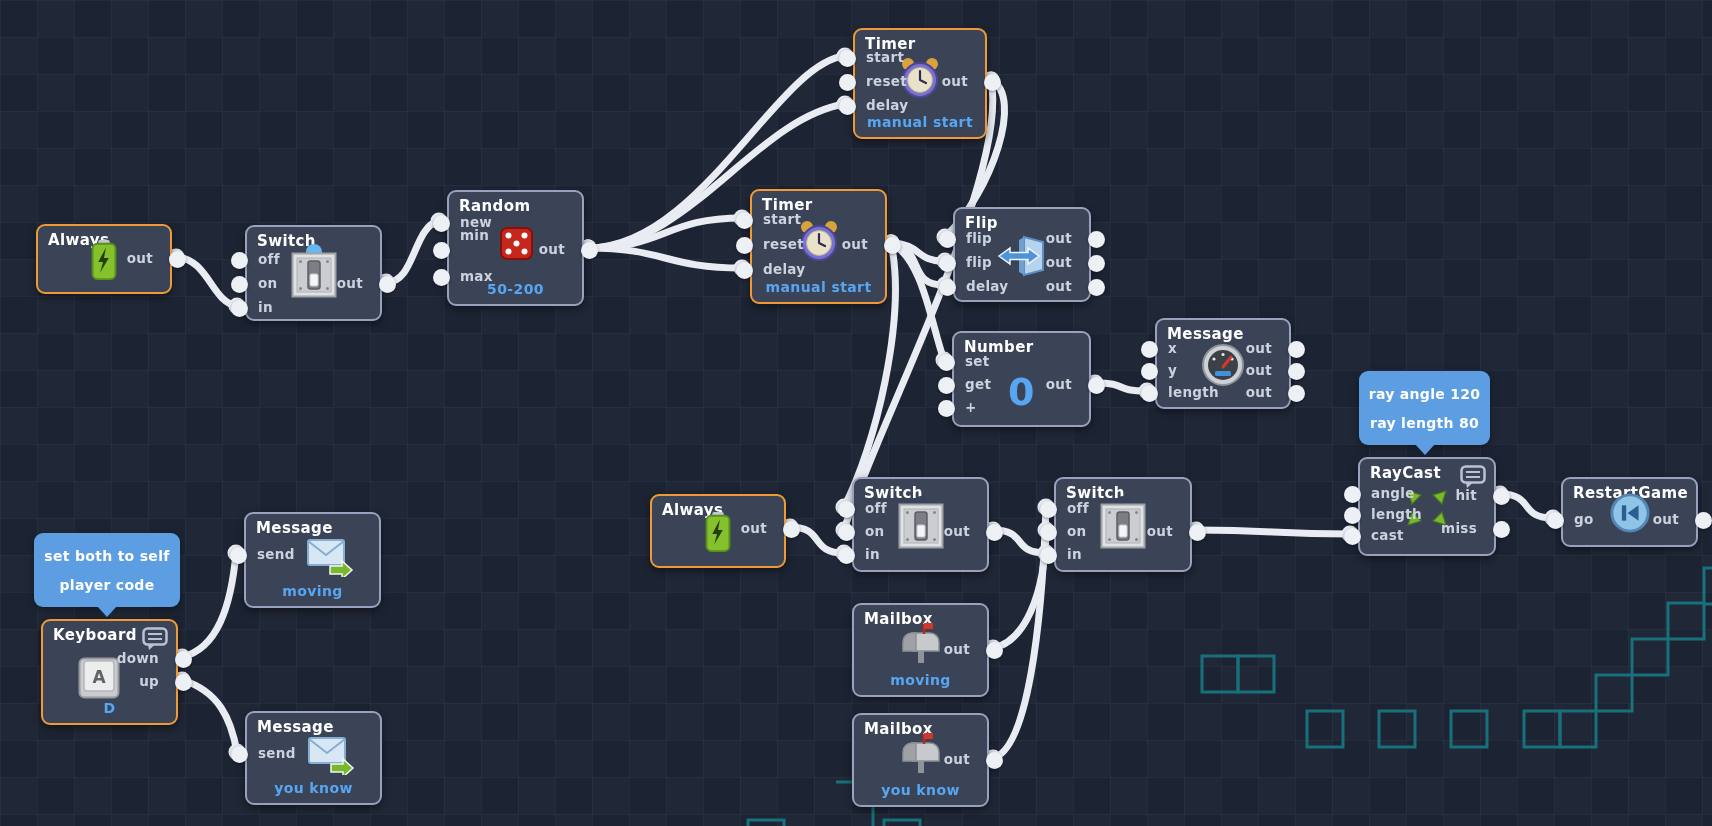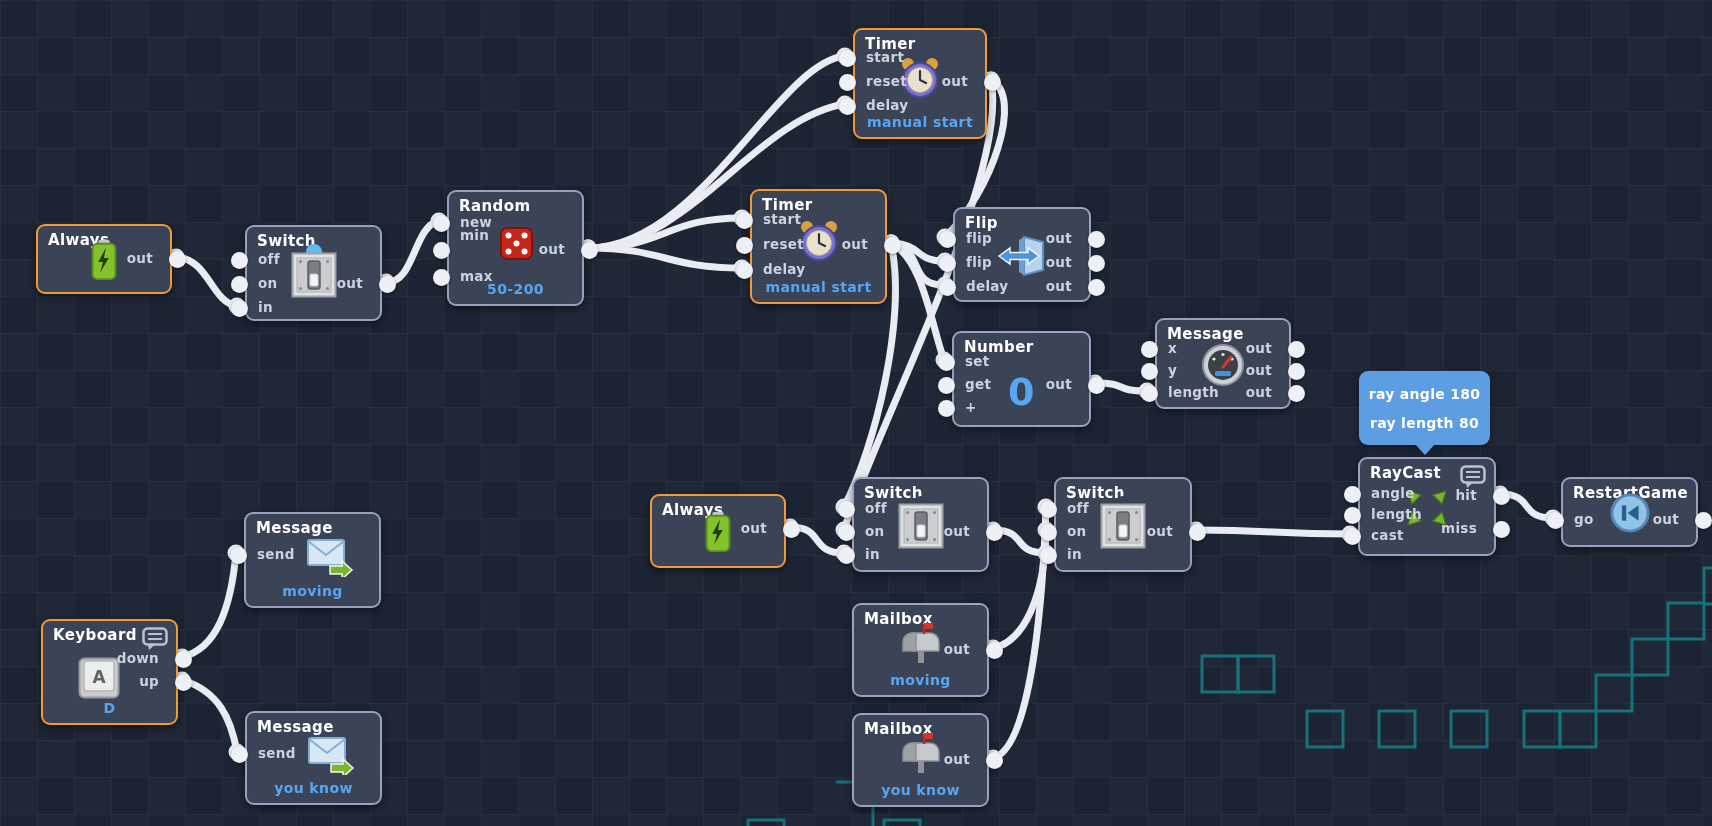--- a/index.html
+++ b/index.html
@@ -429,17 +429,21 @@
             <rect x="13.5" y="14" width="4.5" height="16" fill="#2c5d8f"></rect>
             <polygon points="31,14 31,30 19.5,22" fill="#2c5d8f"></polygon>
           </svg></div>
         <div class="plabel in" style="top: 32px;">go</div>
         <div class="pdot" style="left: -16px; top: 32.5px;"></div>
         <div class="plabel out" style="top: 32px;">out</div>
         <div class="pdot" style="left: 132px; top: 32.5px;"></div>
       </div>
     </div>
 
+  <div class="tooltip" id="tt0" style="left:34px;top:533px;width:146px;height:74px;">
+    <div>set both to self</div>
+    <div>player code</div>
+  </div>
   <div class="tooltip" id="tt1" style="left:1359px;top:371px;width:131px;height:74px;">
-    <div>ray angle 180</div>
+    <div>ray angle 120</div>
     <div>ray length 80</div>
   </div>
 </div>
 
 </body></html>

